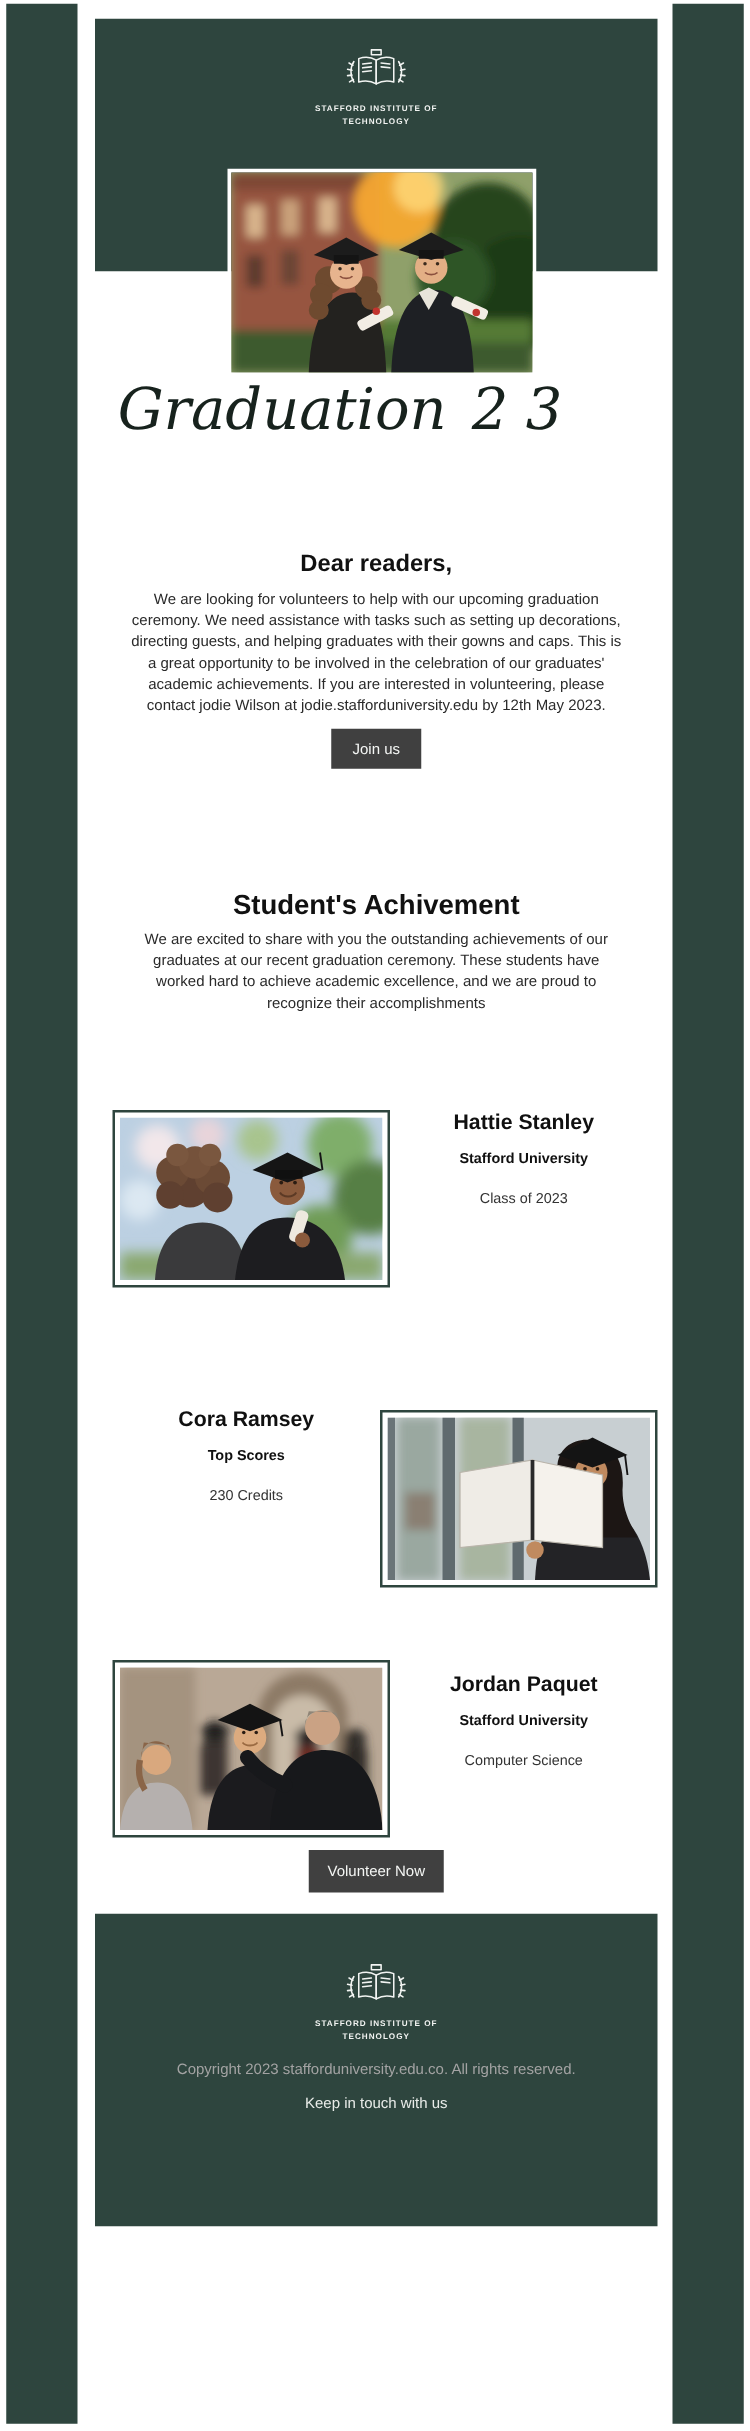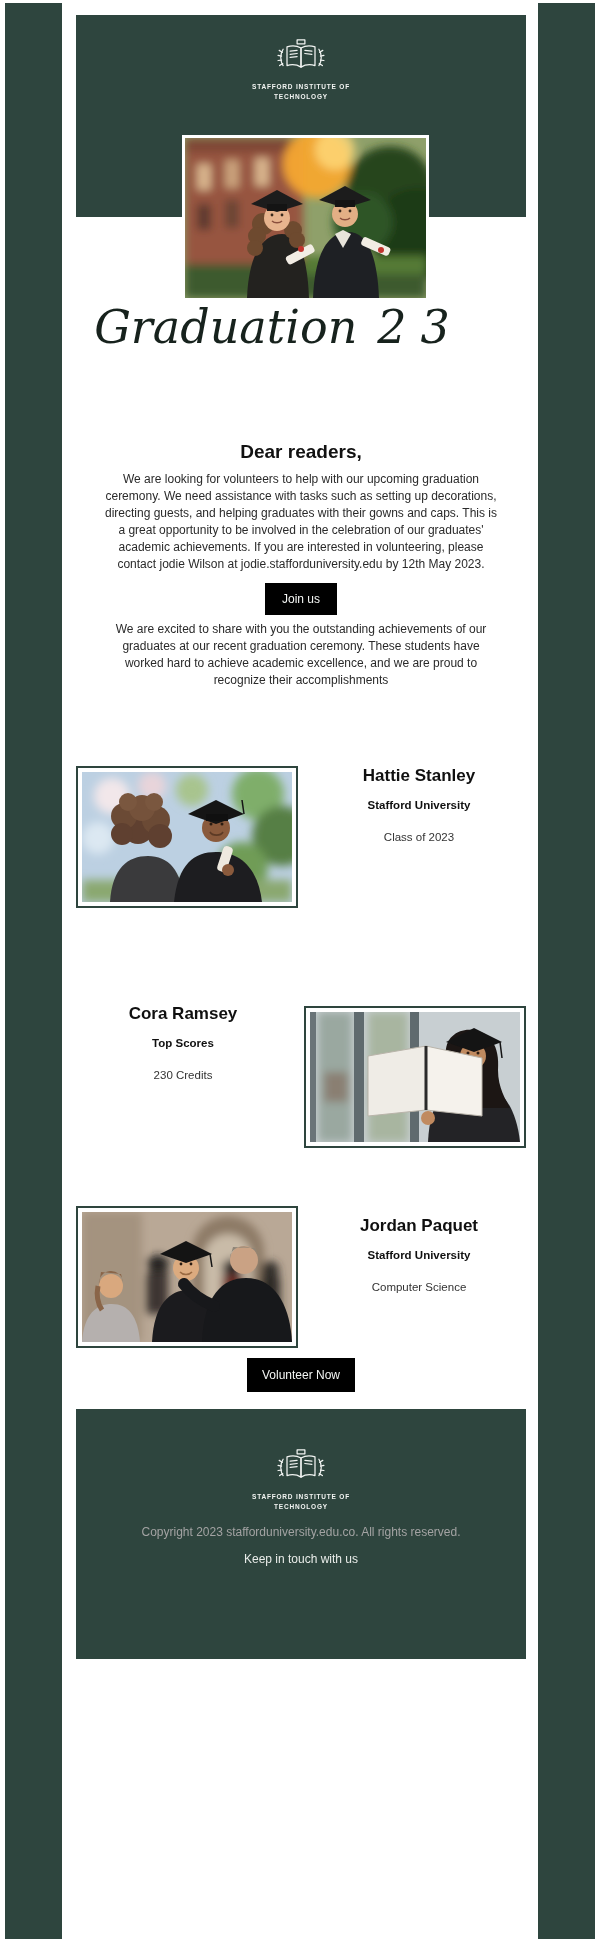--- a/index.html
+++ b/index.html
@@ -25,28 +25,28 @@
     font-family:"DejaVu Serif",serif;font-style:italic;font-weight:400;
     font-size:46px;color:#17221d;line-height:52px;white-space:nowrap;
   }
   .script-num{letter-spacing:14px;margin-left:20px;}
 
   .center-head{margin:88px auto 0;text-align:center;font-size:19px;font-weight:bold;color:#111;}
   .ach-head{margin:96px auto 0;text-align:center;font-size:22px;font-weight:bold;color:#111;}
   .body-para{width:398px;margin:8px auto 0;text-align:center;font-size:12px;line-height:17px;color:#2a2a2a;}
   .ach-para{margin-top:6px;}
   .btn{
-    display:block;margin:10px auto 0;background:#000000;color:#f4f6f4;border:none;
+    display:block;margin:10px auto 0;background:#404040;color:#f4f6f4;border:none;
     font-family:"Liberation Sans",sans-serif;font-size:12px;padding:9px 17px;cursor:pointer;
   }
   .btn.vol{padding:10px 15px;}
   .closing-para{margin-top:74px;text-align:center;font-size:12px;color:#2a2a2a;line-height:17px;}
 
   
-  .student-row{display:flex;justify-content:space-between;}
+  .student-row{display:flex;justify-content:flex-end;}
   .row1{margin-top:77px;} .row2{margin-top:86px;} .row3{margin-top:58px;}
   .photo-frame{border:2px solid #2e453e;background:#fff;padding:4px;line-height:0;align-self:flex-start;}
   .photo-frame svg{display:block;}
   .offset-down{margin-top:12px;}
   .student-info{width:214px;text-align:center;}
   .student-info.pad-top{padding-top:10px;}
   .student-name{font-size:17px;font-weight:bold;color:#101010;margin:0;line-height:20px;}
   .student-sub{font-size:11.5px;font-weight:bold;color:#101010;margin-top:13px;}
   .student-detail{font-size:11.5px;color:#333;margin-top:20px;}
   .student-desc{font-size:11.5px;color:#333;line-height:19px;margin:13px 0 0;}
@@ -158,20 +158,21 @@
   </div>
 
   <div class="script-title">
     <span>Graduation</span><span class="script-num">23</span>
   </div>
 
   <h2 class="center-head" style="margin-bottom:0;">Dear readers,</h2>
   <p class="body-para">We are looking for volunteers to help with our upcoming graduation ceremony. We need assistance with tasks such as setting up decorations, directing guests, and helping graduates with their gowns and caps. This is a great opportunity to be involved in the celebration of our graduates' academic achievements. If you are interested in volunteering, please contact jodie Wilson at jodie.stafforduniversity.edu by 12th May 2023.</p>
   <button class="btn">Join us</button>
 
+  <h2 class="ach-head" style="margin-bottom:0;">Student's Achivement</h2>
   <p class="body-para ach-para">We are excited to share with you the outstanding achievements of our graduates at our recent graduation ceremony. These students have worked hard to achieve academic excellence, and we are proud to recognize their accomplishments</p>
 
   <div class="student-row row1">
     <div class="photo-frame">
       <svg viewBox="0 0 210 130" width="210" height="130">
         <defs>
             <filter id="b1" x="-20%" y="-20%" width="140%" height="140%">
               <feGaussianBlur stdDeviation="5"></feGaussianBlur>
             </filter>
           </defs>

